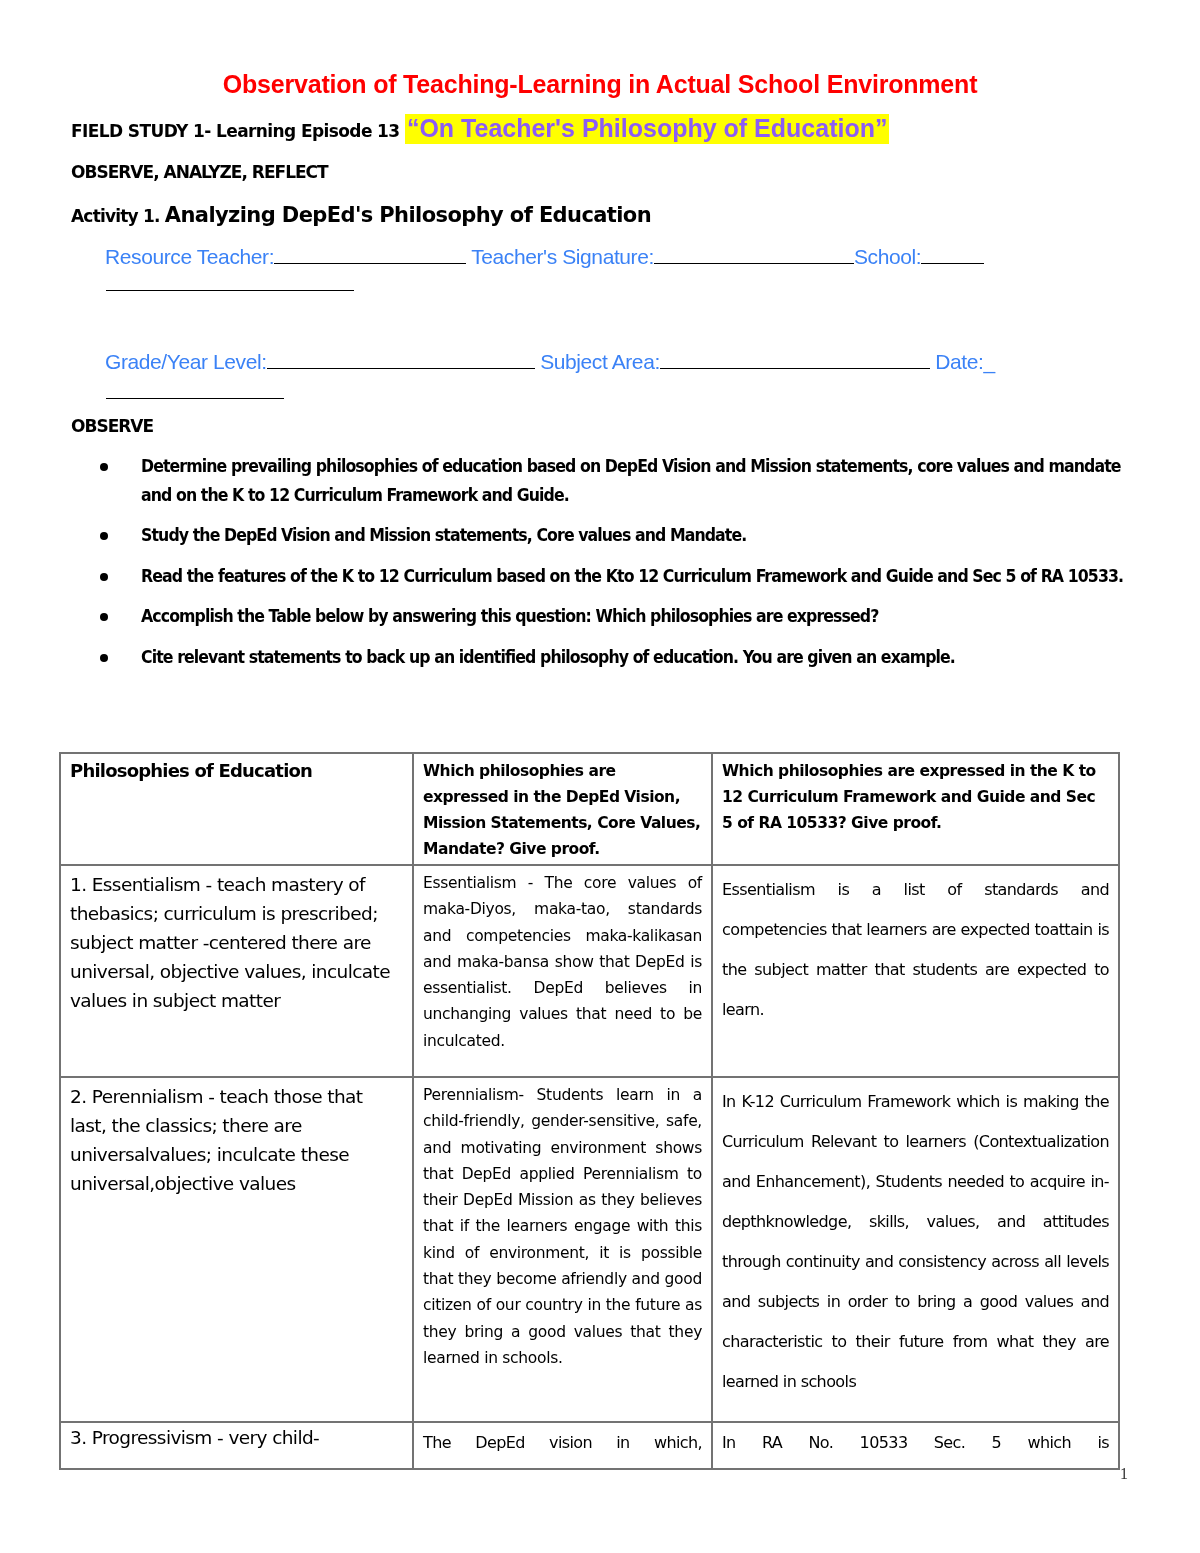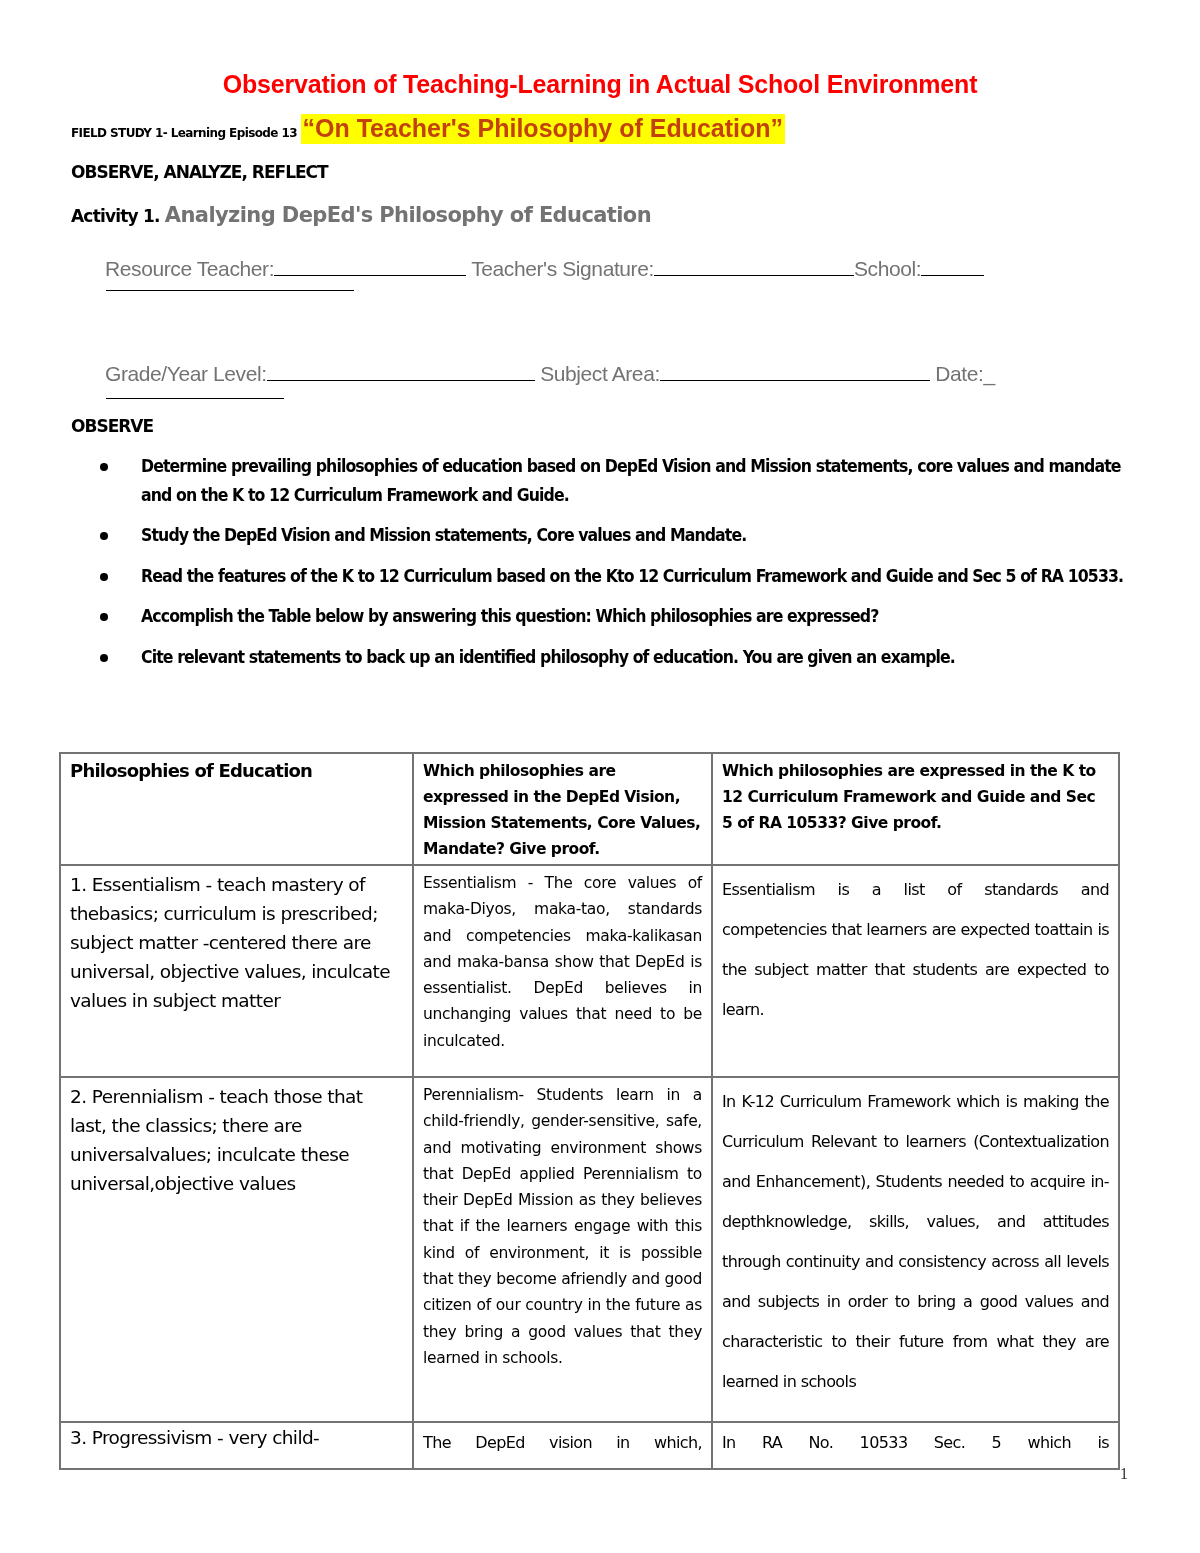--- a/index.html
+++ b/index.html
@@ -7,30 +7,30 @@
     width: 1200px; height: 1553px; position: relative; overflow: hidden;
     font-family: "Liberation Sans", sans-serif; color: #000;
   }
   .abs { position: absolute; white-space: nowrap; }
   .title {
     left: 0; width: 1200px; top: 70px; text-align: center;
     font-family: Liberation Sans, sans-serif; font-weight: bold;
     font-size: 25px; color: #ff0000; letter-spacing: -0.2px;
   }
   .fs-line { left: 71px; top: 114px; font-size: 19px; }
-  .fs-prefix { font-family: "DejaVu Sans", sans-serif; font-weight: bold; font-size: 12px; letter-spacing: -0.6px; text-align: right; }
+  .fs-prefix { font-family: "DejaVu Sans", sans-serif; font-weight: bold; font-size: 17px; letter-spacing: -0.6px; text-align: right; }
   .fs-highlight {
-    background: #ffff00; color: #c2410c; font-weight: bold;
+    background: #ffff00; color: #8b5cf6; font-weight: bold;
     font-family: "Liberation Sans", sans-serif; font-size: 25px;
     padding: 0 2px 2px 2px;
   }
   .oar { left: 71px; top: 162px; font-family: "DejaVu Sans", sans-serif; font-weight: bold; font-size: 17px; letter-spacing: -1px; }
   .activity { left: 71px; top: 203px; font-family: "DejaVu Sans", sans-serif; font-weight: bold; font-size: 17px; letter-spacing: -0.8px; }
-  .activity-title { color: #737373; font-size: 21px; letter-spacing: -0.6px; }
-  .form-line { font-family: "Liberation Sans", sans-serif; font-size: 21px; color: #737373; letter-spacing: -0.4px; margin-top: 12px; }
+  .activity-title { color: #000000; font-size: 21px; letter-spacing: -0.6px; }
+  .form-line { font-family: "Liberation Sans", sans-serif; font-size: 21px; color: #3b82f6; letter-spacing: -0.4px; }
   .blank { display: inline-block; border-bottom: 1.5px solid #000; height: 18px; vertical-align: baseline; }
   .observe-head { left: 71px; top: 416px; font-family: "DejaVu Sans", sans-serif; font-weight: bold; font-size: 17px; letter-spacing: -1px; }
   .bullets { position: absolute; left: 100px; top: 452px; width: 1040px; margin: 0; padding: 0; list-style: none; }
   .bullets li {
     position: relative; padding-left: 41px; font-family: "DejaVu Sans", sans-serif; font-weight: bold;
     font-size: 17.5px; line-height: 28.5px; letter-spacing: -0.9px; margin-bottom: 12px;
     font-stretch: condensed;
   }
   .bullets li .dot { position: absolute; left: 0; top: 11px; width: 8px; height: 8px; border-radius: 50%; background: #000; }
   table.phil {

